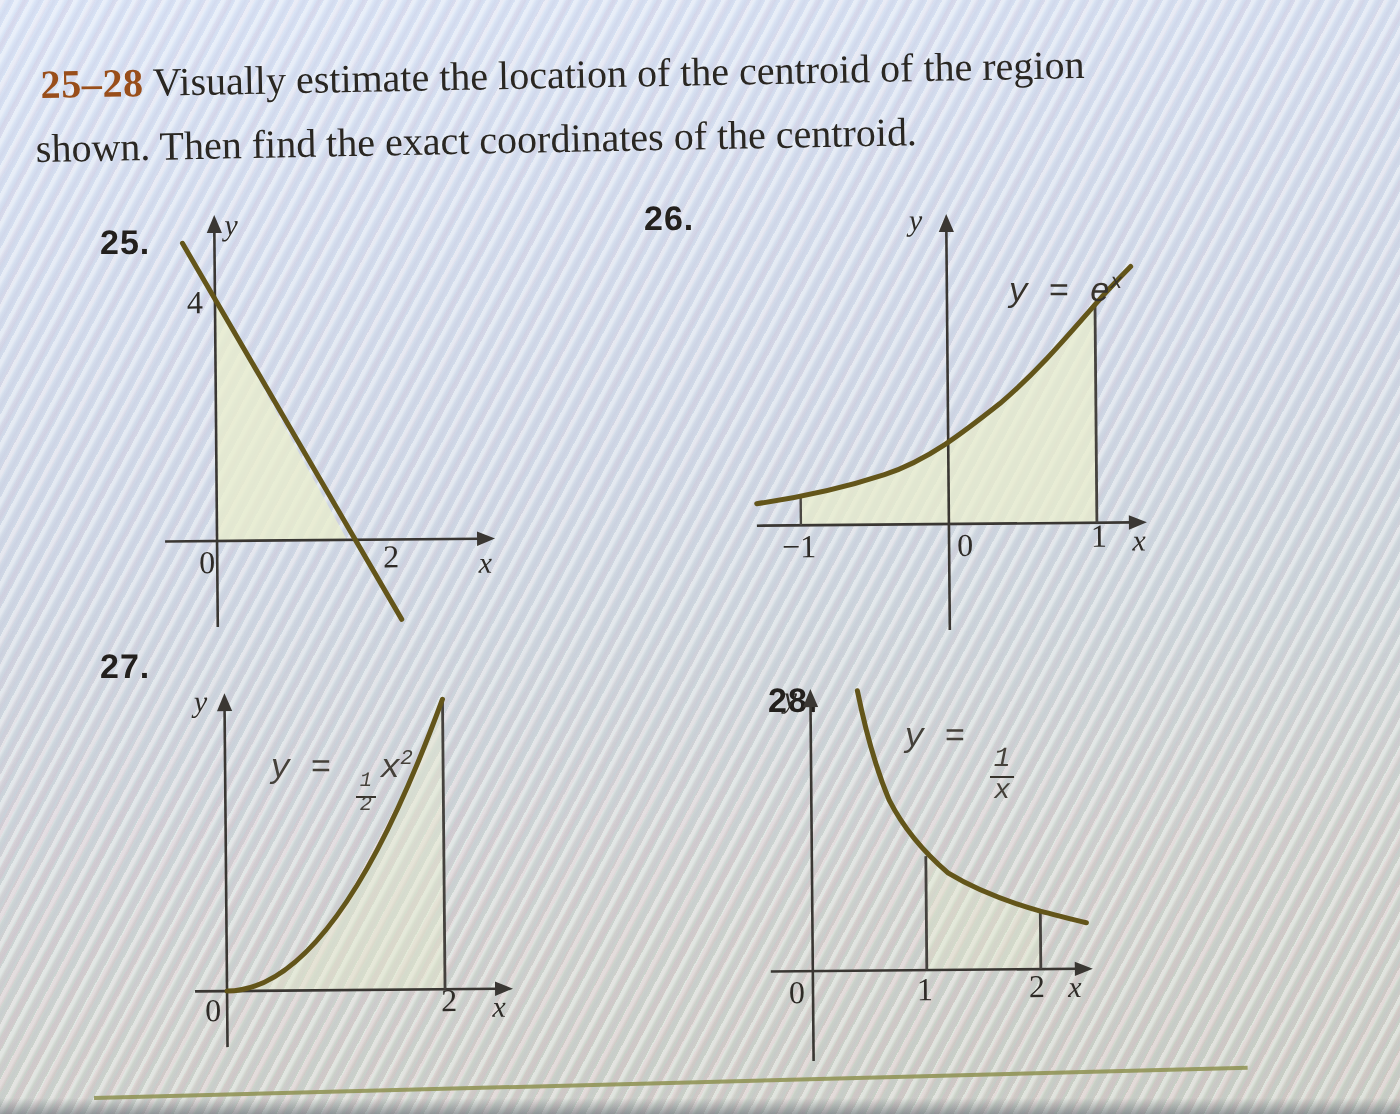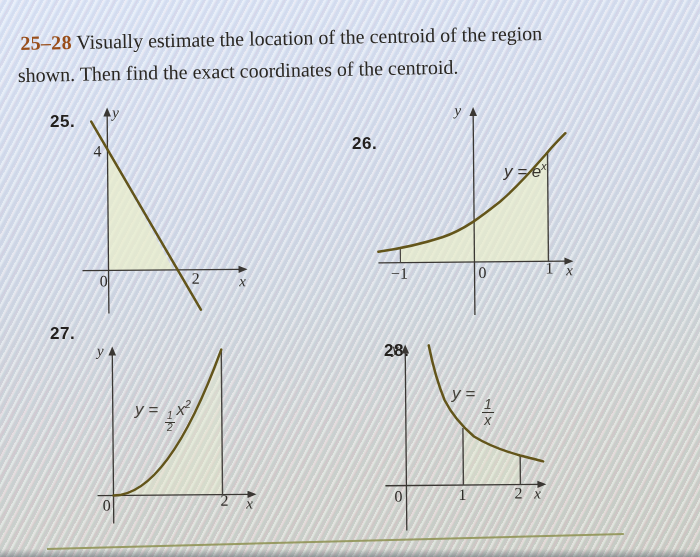--- a/index.html
+++ b/index.html
@@ -51,22 +51,21 @@
   svg .axis-thin{stroke:#4a4742; stroke-width:1.2; fill:none;}
   svg .arrow{fill:#3a3733; stroke:none;}
   svg .curve{stroke:#63551a; stroke-width:2.5; fill:none; stroke-linecap:round;}
   svg .shade{fill:#e9eecb; stroke:none;}
   svg .vline{stroke:#45423e; stroke-width:1.4; fill:none;}
   svg text{font-family:"Liberation Serif", serif; font-size:16px; fill:#2e2b27;}
   svg text.var{font-style:italic; font-size:15px;}
   
   .eq{
     font-style:italic; font-size:18px; color:#37332c; white-space:nowrap;
-    font-family:Liberation Sans, sans-serif;
-    margin-top:24px;
+    font-family:Liberation Mono, monospace;
   }
   .eq sup{font-size:0.62em; font-style:italic;}
   .frac{
     display:inline-flex; flex-direction:column; align-items:center;
     line-height:1.05; vertical-align:-0.45em; margin:0 2px; font-size:0.60em;
   }
   .frac.big{font-size:0.82em; vertical-align:-0.75em;}
   .frac .num{border-bottom:1px solid #37332c; padding:0 2px;}
   .frac .den{padding:0 1px;}
   #divider{
@@ -94,21 +93,21 @@
     <line class="axis" x1="7" y1="170" x2="165" y2="170"></line>
     <polygon class="arrow" points="172,170 163,166.4 163,173.6"></polygon>
     <line class="curve" x1="17" y1="21" x2="125" y2="210"></line>
     <text x="27" y="56" text-anchor="end" font-size="17">4</text>
     <text class="var" x="38" y="17">y</text>
     <text x="28" y="186" text-anchor="middle">0</text>
     <text x="120" y="184" text-anchor="middle">2</text>
     <text class="var" x="167" y="187" text-anchor="middle">x</text>
   </svg>
 
-  <div class="abs pnum" style="left:352px;top:100px;margin-top:34px;">26.</div>
+  <div class="abs pnum" style="left:322px;top:100px;">26.</div>
   <svg class="abs graph tilt" style="left:370px;top:100px;" width="210" height="220" viewBox="0 0 210 220">
     <path class="shade" fill-opacity="0.7" d="M30,148 C48,144.5 62,140.5 80,133 C98,125.5 112,116 130,102 C148,87 162,71 178,53 L178,162 L30,162 Z"></path>
     <line class="axis" x1="104" y1="14" x2="104" y2="215"></line>
     <polygon class="arrow" points="104,7 100.2,16 107.8,16"></polygon>
     <line class="axis" x1="8" y1="162" x2="196" y2="162"></line>
     <polygon class="arrow" points="203,162 194,158.4 194,165.6"></polygon>
     <line class="axis-thin" x1="30" y1="162" x2="30" y2="148"></line>
     <line class="vline" x1="178" y1="162" x2="178" y2="53"></line>
     <path class="curve" d="M8,151 C30,148 50,144 72,137 C94,130 112,116 130,102 C148,87 162,71 178,53 C184,46 190,40 196,34"></path>
     <text class="var" x="92" y="15" text-anchor="end">y</text>

